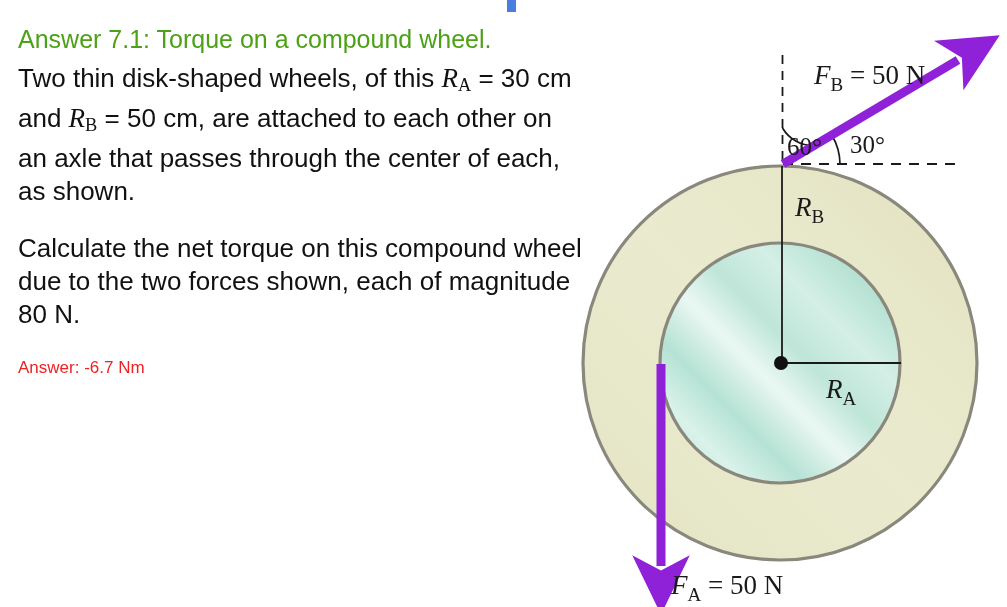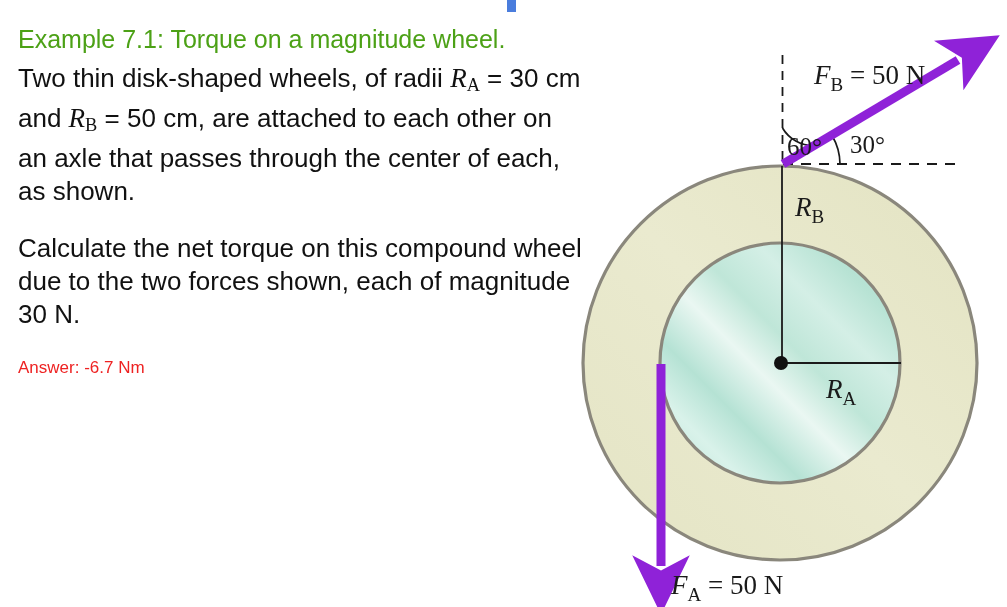--- a/index.html
+++ b/index.html
@@ -111,27 +111,27 @@
 </style>
 </head>
 <body>
 
 <div id="slide">
 
   <div class="top-fragment"></div>
 
   <div class="text-col">
 
-    <div class="slide-title">Example 7.1: Torque on a magnitude wheel.</div>
+    <div class="slide-title">Answer 7.1: Torque on a compound wheel.</div>
 
     <div class="body-para">
-      <span>Two thin disk-shaped wheels, of radii </span><span class="sym"><span>R</span><sub>A</sub></span><span> = 30 cm and </span><span class="sym"><span>R</span><sub>B</sub></span><span> = 50 cm, are attached to each other on an axle that passes through the center of each, as shown.</span>
+      <span>Two thin disk-shaped wheels, of this </span><span class="sym"><span>R</span><sub>A</sub></span><span> = 30 cm and </span><span class="sym"><span>R</span><sub>B</sub></span><span> = 50 cm, are attached to each other on an axle that passes through the center of each, as shown.</span>
     </div>
 
-    <div class="body-para second">Calculate the net torque on this compound wheel due to the two forces shown, each of magnitude 30 N.</div>
+    <div class="body-para second">Calculate the net torque on this compound wheel due to the two forces shown, each of magnitude 80 N.</div>
 
     <div class="answer-line">Answer: -6.7 Nm</div>
   </div>
 
   <div id="diagram">
     <svg width="447" height="607" viewBox="0 0 447 607" xmlns="http://www.w3.org/2000/svg">
 
       <defs>
         <linearGradient id="innerSheen" x1="0" y1="1" x2="1" y2="0">
           <stop offset="0%" stop-color="#b9e4d6"></stop>

